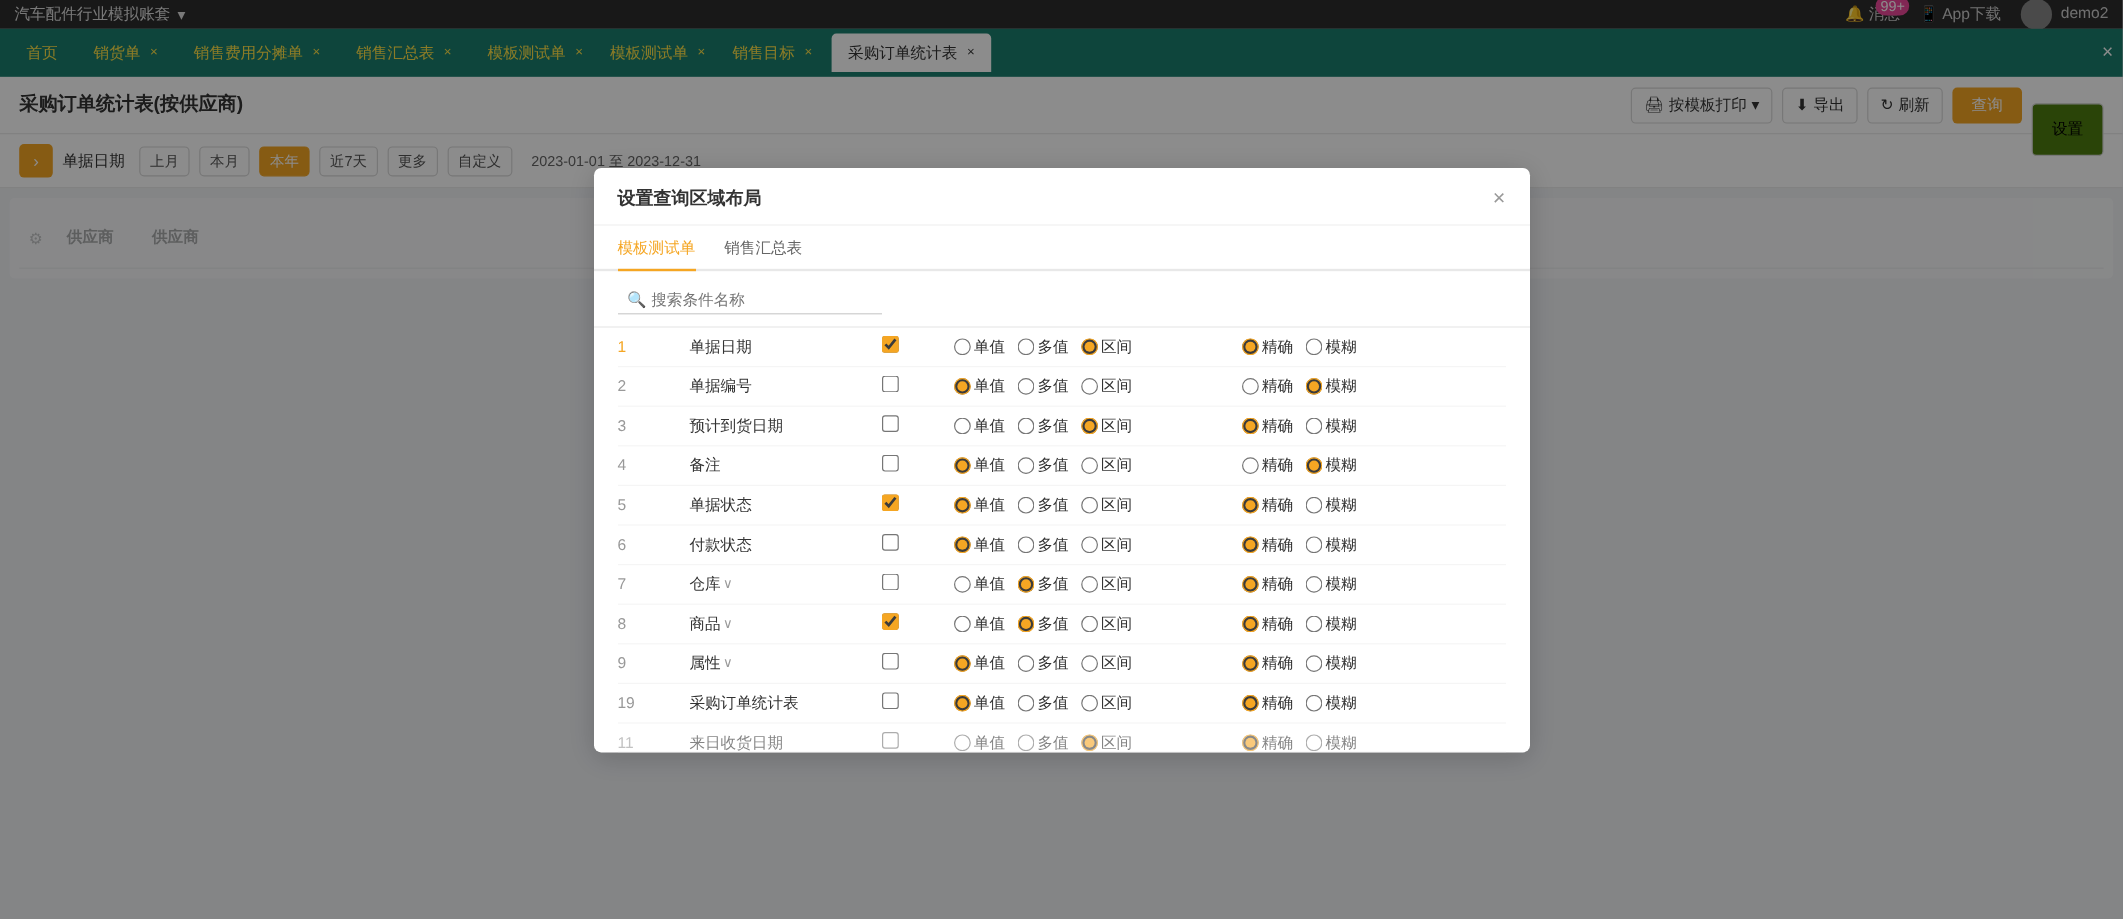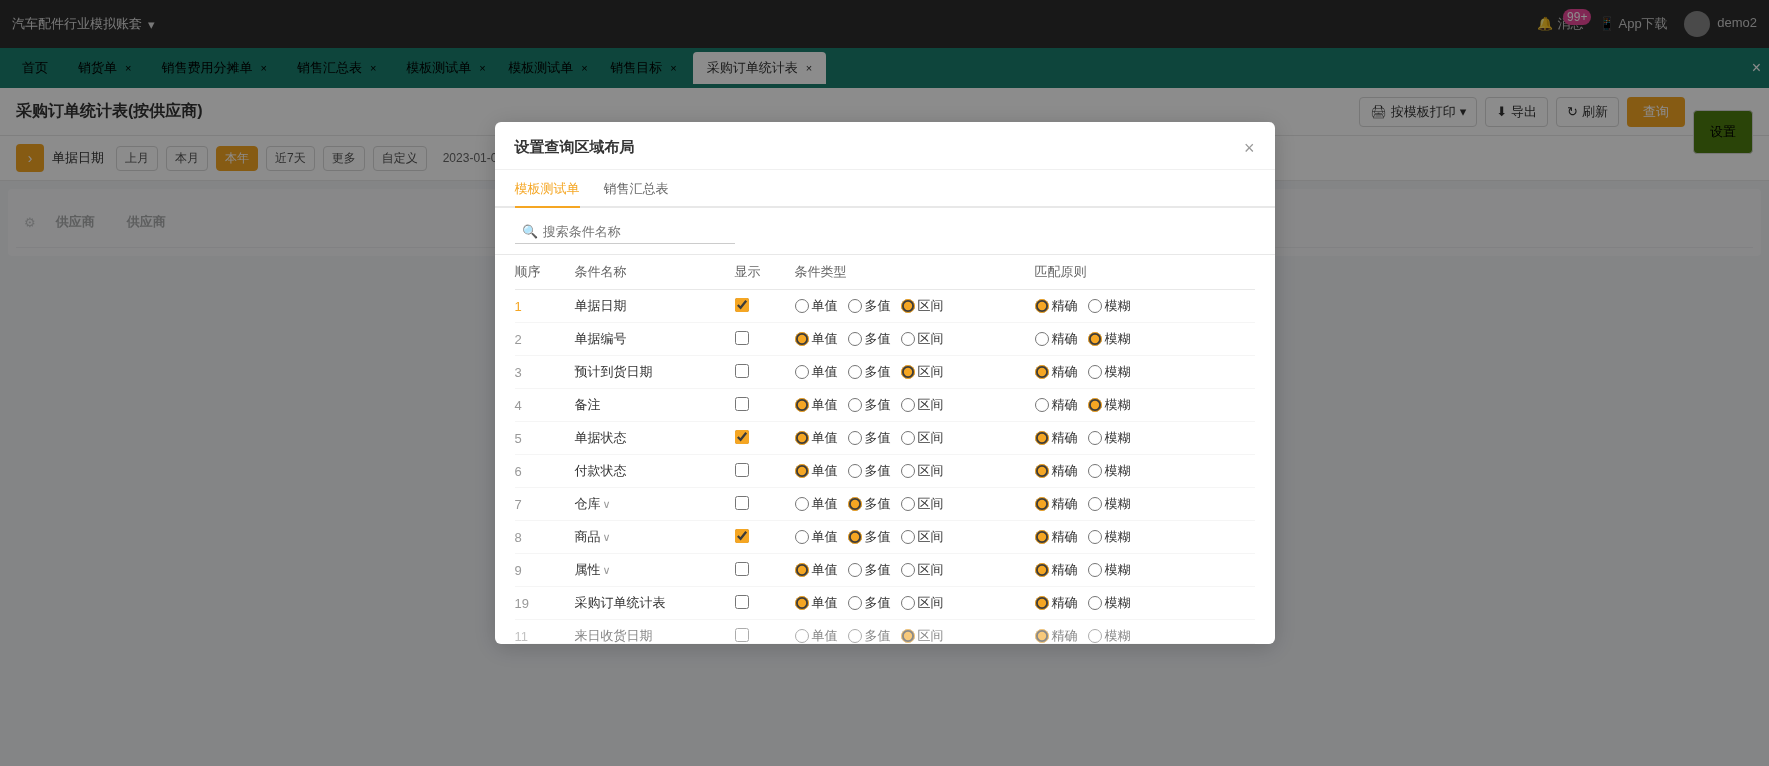--- a/index.html
+++ b/index.html
@@ -1,20 +1,20 @@
 <!DOCTYPE html>
 <html><head>
   <meta charset="utf-8">
   <style>
     * { box-sizing: border-box; margin: 0; padding: 0; }
     body { font-family: 'Microsoft YaHei', Arial, sans-serif; font-size: 13px; background: #f0f2f5; overflow: hidden; }
 
     
     .top-bar {
-      height: 48px;
+      height: 24px;
       background: #2d2d2d;
       display: flex;
       align-items: center;
       justify-content: space-between;
       padding: 0 12px;
       color: #ccc;
     }
     .top-bar-left { font-size: 13px; color: #ddd; display: flex; align-items: center; gap: 6px; }
     .top-bar-right { display: flex; align-items: center; gap: 16px; font-size: 13px; }
     .top-bar-right .notif { position: relative; cursor: pointer; color: #ccc; }
@@ -31,21 +31,21 @@
       gap: 2px;
       position: relative;
     }
     .nav-tab {
       height: 32px;
       padding: 0 14px;
       display: flex;
       align-items: center;
       gap: 6px;
       cursor: pointer;
-      color: #000000;
+      color: #fde047;
       font-size: 13px;
       border-radius: 4px 4px 0 0;
       white-space: nowrap;
     }
     .nav-tab.active { background: #fff; color: #333; }
     .nav-tab .close-x { font-size: 11px; color: inherit; margin-left: 2px; cursor: pointer; }
     .nav-tab-home { background: transparent; }
     .nav-close-all { position: absolute; right: 8px; color: #fff; cursor: pointer; font-size: 16px; }
 
     
@@ -352,27 +352,20 @@
     </div>
 
     <div class="modal-search">
       <div class="search-underline">
         <span style="color:#999;margin-right:4px;">🔍</span>
         <input type="text" style="border: none; outline: none; font-size: 13px; width: 180px;" placeholder="搜索条件名称">
       </div>
     </div>
 
     <div class="modal-table">
-      <div class="mt-head">
-        <div>顺序</div>
-        <div>条件名称</div>
-        <div>显示</div>
-        <div>条件类型</div>
-        <div>匹配原则</div>
-      </div>
 
       <div class="mt-row">
         <div>
             <span class="order-num">1</span>
           </div>
         <div>单据日期</div>
         <div>
             <span class="checkbox-item"><input type="checkbox" checked="" style=""></span>
           </div>
         <div class="radio-group">

